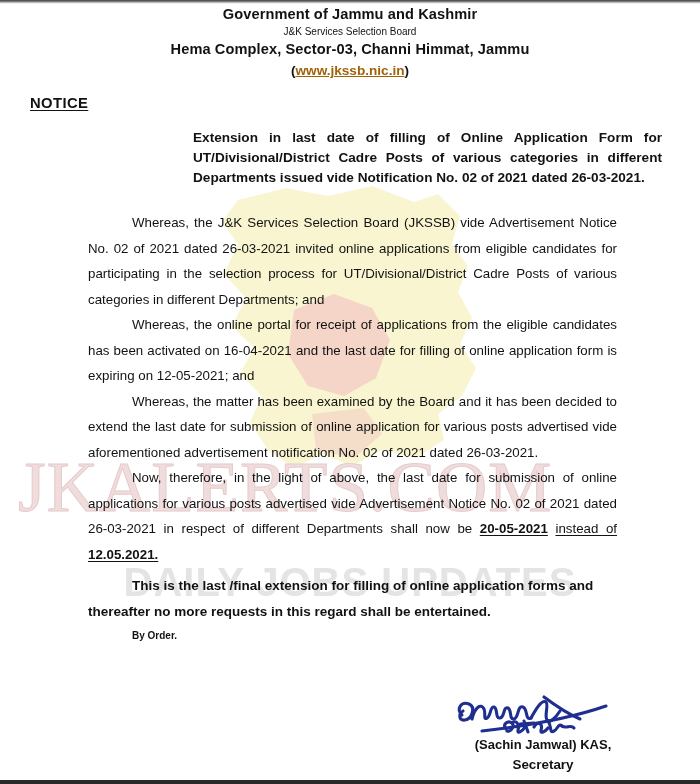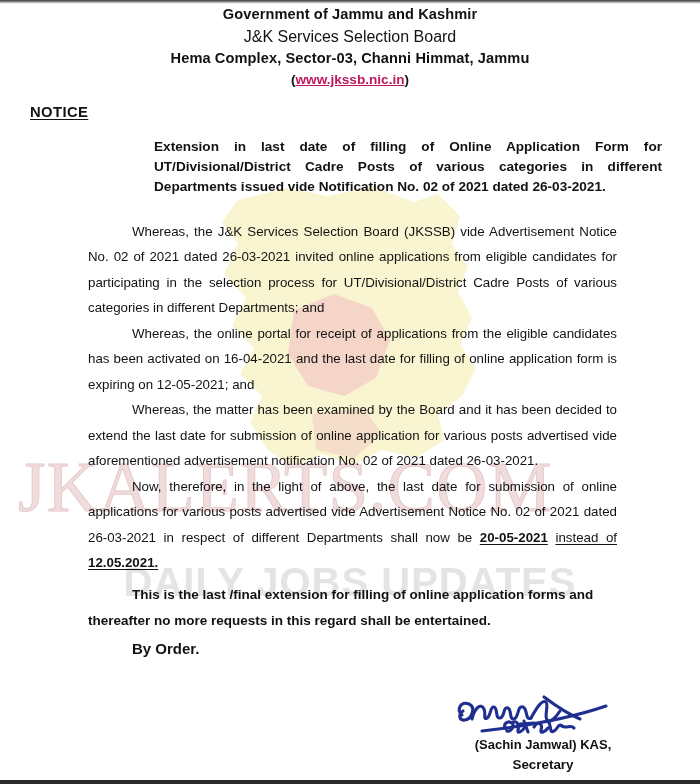--- a/index.html
+++ b/index.html
@@ -84,37 +84,37 @@
     text-align: center;
   }
   .hdr-line1 {
     font-size: 14.6px;
     font-weight: bold;
     line-height: 1.42;
     letter-spacing: 0.1px;
     padding-top: 4px;
   }
   .hdr-line2 {
-    font-size: 16px;
+    font-size: 10px;
     font-weight: normal;
     line-height: 1.45;
   }
   .hdr-line3 {
     font-size: 14.6px;
     font-weight: bold;
     line-height: 1.45;
     letter-spacing: 0.1px;
   }
   .hdr-line4 {
     font-size: 13.6px;
     font-weight: bold;
     line-height: 1.6;
   }
   .hdr-url {
-    color: #be185d;
+    color: #a16207;
     font-weight: bold;
   }
 
   .notice-title {
     text-align: left;
     font-size: 14.8px;
     font-weight: bold;
     text-decoration: underline;
     text-underline-offset: 2px;
     margin-top: 13px;
@@ -134,20 +134,21 @@
     line-height: 1.47;
   }
   .subject-text {
     font-size: 13.6px;
     font-weight: bold;
     text-align: justify;
     text-align-last: left;
     line-height: 1.47;
     flex: 1 1 auto;
     hyphens: none;
+    margin-left: 39px;
   }
 
   .body-block {
     margin-top: 22px;
     padding: 0 53px 0 58px;
   }
   p.para {
     margin: 0 0 0 0;
     font-size: 13.3px;
     line-height: 1.92;
@@ -171,21 +172,21 @@
   .final-para {
     margin: 6px 0 0 0;
     font-size: 13.5px;
     font-weight: bold;
     line-height: 1.92;
     text-align: left;
     text-indent: 44px;
   }
   .by-order {
     margin: 1px 0 0 0;
-    font-size: 15px;
+    font-size: 10px;
     font-weight: bold;
     text-indent: 44px;
     line-height: 1.9;
   }
 
   
   .sig-wrap {
     position: absolute;
     right: 26px;
     top: 693px;

